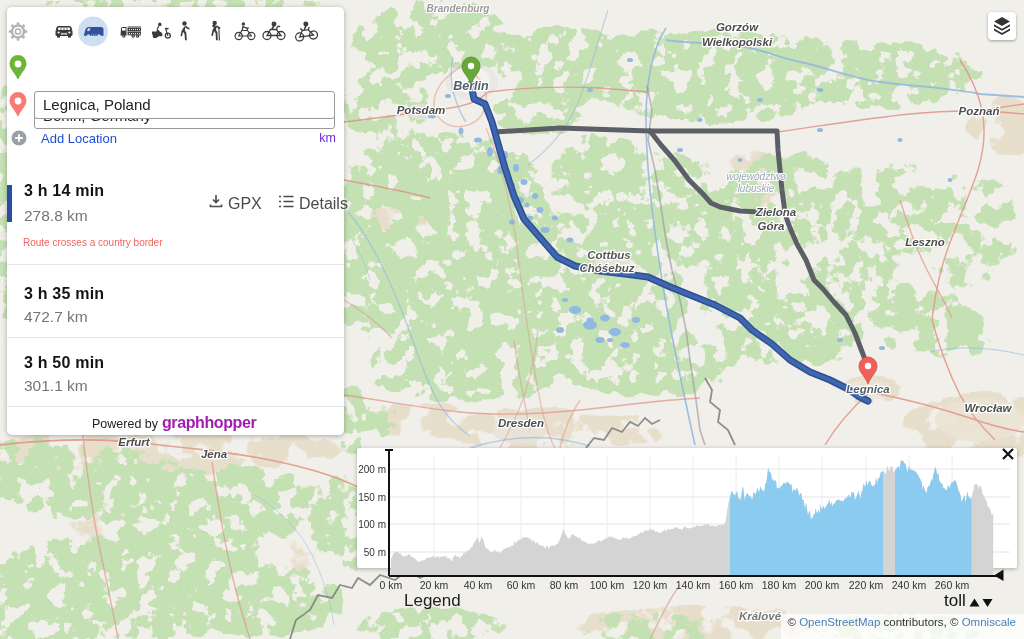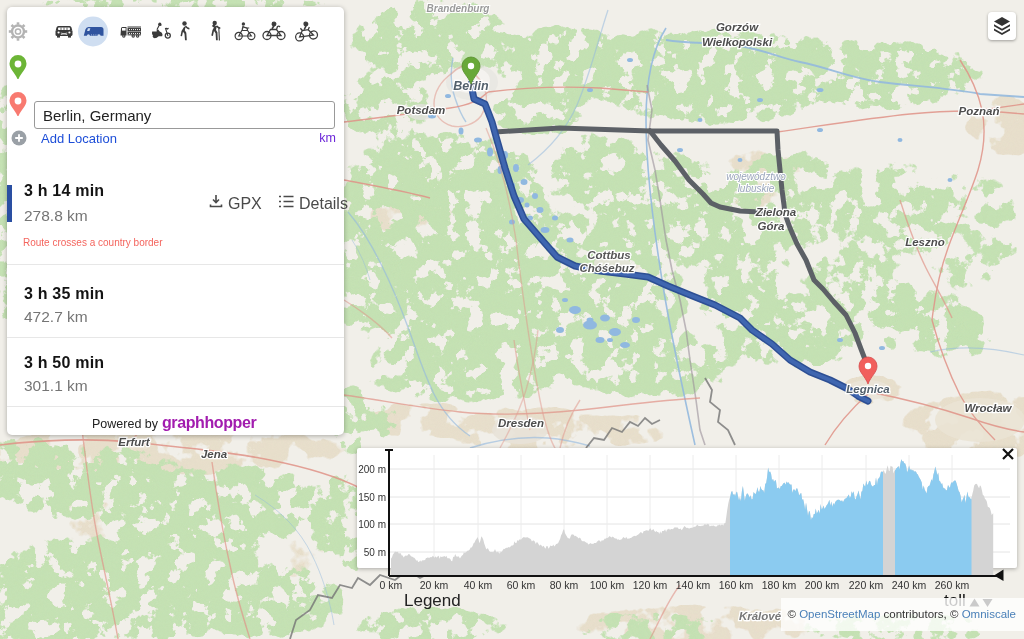--- a/index.html
+++ b/index.html
@@ -6,21 +6,21 @@
 #map{position:absolute;left:0;top:0}
 .card{position:absolute;left:7px;top:7px;width:337px;height:428px;background:#fff;border-radius:5px;box-shadow:0 1px 5px rgba(0,0,0,.3)}
 .inp{position:absolute;left:27px;width:283px;height:26px;border:1px solid #999;border-radius:3px;font-family:"Liberation Sans",sans-serif;font-size:15px;color:#222;padding:0 8px;background:#fff}
 .abs{position:absolute}
 .rt{font-size:16px;font-weight:bold;color:#141414;letter-spacing:.2px}
 .rd{font-size:15.5px;color:#757575}
 .divider{position:absolute;left:0;width:337px;height:1px;background:#e7e7e7}
 .btn-lab{font-size:16px;color:#4a4a4a}
 #elev{position:absolute;left:357px;top:448px;width:660px;height:120px;background:#fff;border-radius:2px;box-shadow:0 1px 4px rgba(0,0,0,.3)}
 #layers{position:absolute;left:988px;top:12px;width:28px;height:28px;background:#fff;border-radius:4px;box-shadow:0 1px 3px rgba(0,0,0,.35)}
-#attr{position:absolute;right:0;bottom:8px;height:25px;line-height:17px;background:rgba(255,255,255,.78);font-size:11.5px;color:#333;padding:8px 8px 0 6px}
+#attr{position:absolute;right:0;bottom:0;height:25px;line-height:17px;background:rgba(255,255,255,.78);font-size:11.5px;color:#333;padding:0 8px 0 6px}
 #attr a{color:#4a80b8;text-decoration:none}
 </style></head><body>
 <svg id="map" width="1024" height="639" xmlns="http://www.w3.org/2000/svg">
 <defs>
 <filter id="forest" color-interpolation-filters="sRGB" x="0" y="0" width="1024" height="639" filterUnits="userSpaceOnUse" primitiveUnits="userSpaceOnUse">
 <feTurbulence type="fractalNoise" baseFrequency="0.058" numOctaves="5" seed="7" result="n"></feTurbulence>
 <feColorMatrix in="n" type="matrix" values="0 0 0 0 0.769  0 0 0 0 0.882  0 0 0 0 0.702  0 0 0 1.4 -0.25" result="g"></feColorMatrix>
 <feComposite in="g" in2="SourceGraphic" operator="in" result="m"></feComposite>
 <feColorMatrix in="m" type="matrix" values="1 0 0 0 0  0 1 0 0 0  0 0 1 0 0  0 0 0 18 -5.2"></feColorMatrix>
 </filter>
@@ -355,20 +355,21 @@
 </svg>
 <svg class="abs" style="left:1px;top:48px" width="22" height="26" xmlns="http://www.w3.org/2000/svg">
       <path d="M10,24 C7,17 2,14 2,8.5 a8.5,8.5 0 1 1 17,0 C19,14 14,17 11,24 Z" transform="translate(-0.5,0)" fill="#6cb536"></path>
       <circle cx="10" cy="9" r="3.4" fill="#fff"></circle>
     </svg>
 <svg class="abs" style="left:1px;top:84.5px" width="22" height="26" xmlns="http://www.w3.org/2000/svg">
       <path d="M10,24 C7,17 2,14 2,8.5 a8.5,8.5 0 1 1 17,0 C19,14 14,17 11,24 Z" transform="translate(-0.5,0)" fill="#f87a70"></path>
       <circle cx="10" cy="9" r="3.4" fill="#fff"></circle>
     </svg>
 <input class="inp" style="top: 47px; margin-top: 47px;" value="Berlin, Germany">
+<input class="inp" style="top: 83.5px;" value="Legnica, Poland">
 <svg class="abs" style="left:4px;top:123px" width="16" height="16" xmlns="http://www.w3.org/2000/svg">
       <circle cx="8" cy="8" r="7.5" fill="#9aa0a6"></circle>
       <path d="M8,4.2 V11.8 M4.2,8 H11.8" stroke="#fff" stroke-width="1.8"></path>
     </svg>
 <div class="abs" style="left:34px;top:124px;font-size:13px;color:#1d4ed8">Add Location</div>
 <div class="abs" style="right:8px;top:124px;font-size:12.5px;color:#6d28d9">km</div>
 
 <div class="abs" style="left:0px;top:178px;width:5px;height:37px;background:#2a4fa2"></div>
 <div class="abs rt" style="left:17px;top:175px">3 h 14 min</div>
 <div class="abs rd" style="left:17px;top:199.5px">278.8 km</div>

